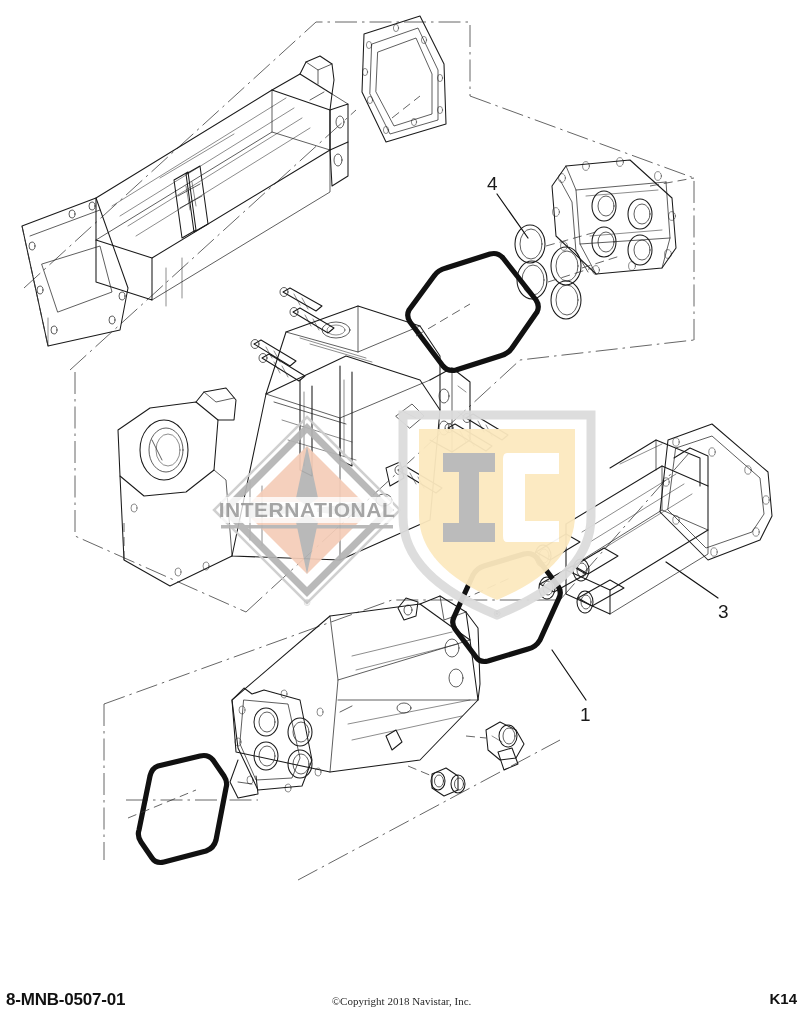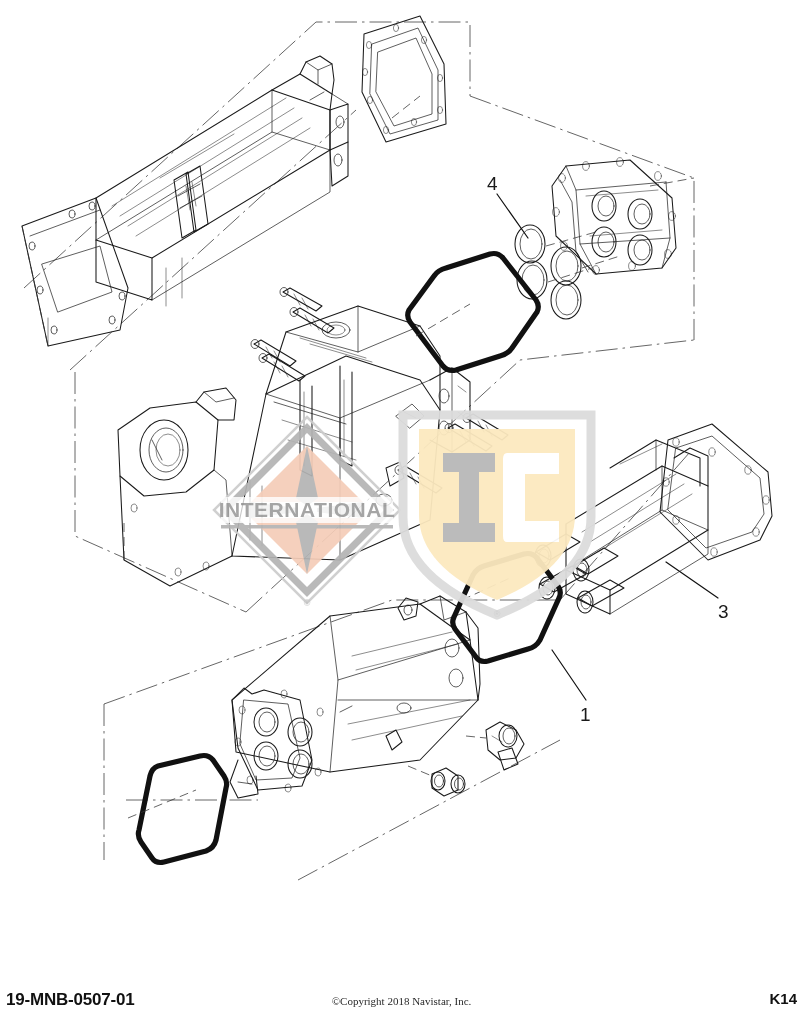--- a/index.html
+++ b/index.html
@@ -534,18 +534,18 @@
         <text x="0" y="112" text-anchor="middle" font-family="'Liberation Sans', sans-serif" font-size="9" fill="#cccccc">®</text>
       </g>
     </g>
   </svg>
 
   <div class="callout" id="callout-4">4</div>
   <div class="callout" id="callout-3">3</div>
   <div class="callout" id="callout-1">1</div>
 
   <div id="footer">
-    <div id="footer-partnumber">19-MNB-0507-01</div>
+    <div id="footer-partnumber">8-MNB-0507-01</div>
     <div id="footer-copyright">©Copyright 2018 Navistar, Inc.</div>
     <div id="footer-page">K14</div>
   </div>
 
 </div>
 
 </body></html>

